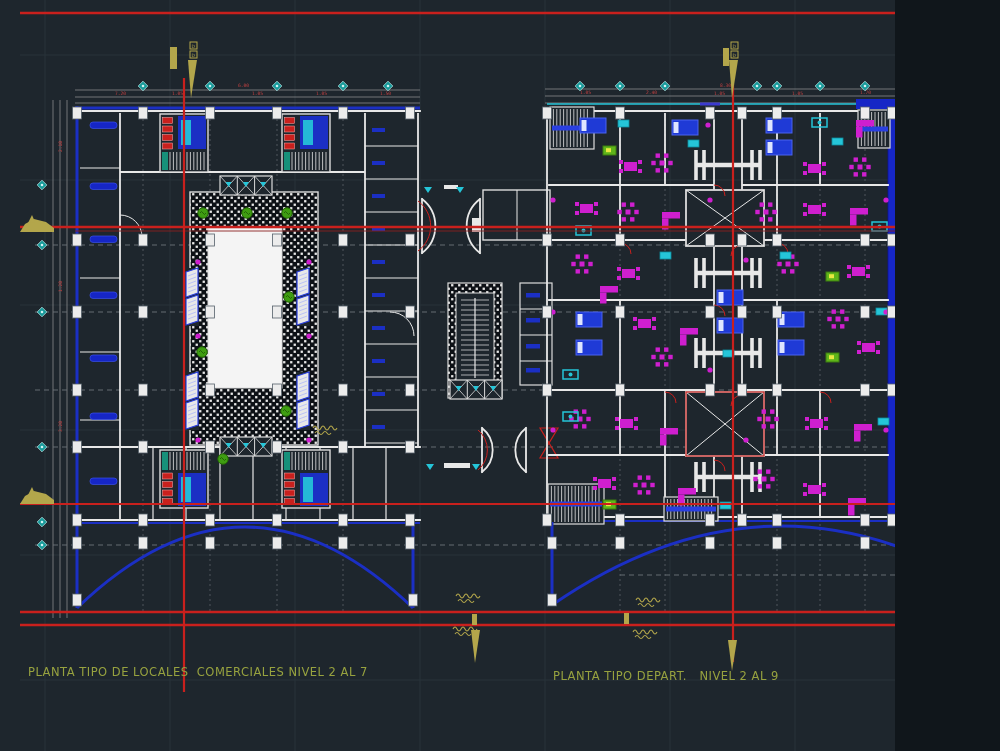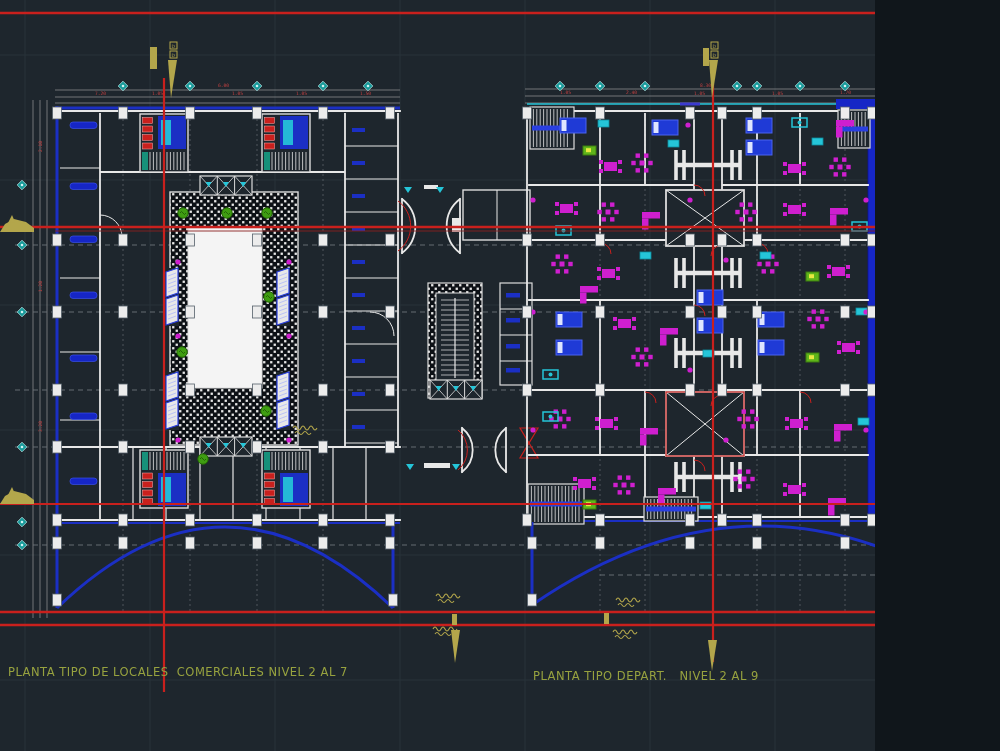--- a/index.html
+++ b/index.html
@@ -2,21 +2,21 @@
 <html style="--bg: #1e262d; --vp: #29323a; --white: #e8e8e8; --gray: #9a9a9a; --dashgray: #6e757c; --red: #c9201d; --dimred: #c04040; --blue: #1b2fc4; --bedblue: #1f3ad6; --cyan: #25c5d8; --teal: #159a9a; --magenta: #cf1fcf; --green: #3f9d12; --khaki: #b3a64b; --titlegreen: #97a23f; --hteal: #17907a;"><head>
 <meta charset="utf-8">
 <style>
   :root{
     --bg:#1e262d; --vp:#29323a; --white:#e8e8e8; --gray:#9a9a9a; --dashgray:#6e757c;
     --red:#c9201d; --dimred:#c04040; --thinred:#8a1f1f; --blue:#1b2fc4; --bedblue:#1f3ad6;
     --cyan:#25c5d8; --teal:#159a9a; --magenta:#cf1fcf; --green:#3f9d12; --greendk:#246b05;
     --khaki:#b3a64b; --titlegreen:#97a23f; --hteal:#17907a; --hatchdk:#0d1116;
   }
   html,body{margin:0;padding:0;background:#10161b;}
-  .canvas{width:875px;height:751px;overflow:hidden;background:var(--bg);position:relative;}
+  .canvas{width:875px;height:751px;overflow:hidden;background:var(--bg);position:relative;padding-left:20px;}
   svg{display:block}
   .w{stroke:var(--white);stroke-width:1.8;fill:none;stroke-linecap:square}
   .w1{stroke:var(--white);stroke-width:1;fill:none}
   .bl{stroke:var(--blue);stroke-width:3;fill:none}
   .bl2{stroke:var(--blue);stroke-width:2;fill:none}
   .cyl{stroke:var(--cyan);stroke-width:1.4;fill:none}
   .dim{stroke:var(--gray);stroke-width:0.7;fill:none}
   .dashg{stroke:var(--dashgray);stroke-width:0.9;stroke-dasharray:5 4;fill:none}
   .redl{stroke:var(--red);fill:none}
   .khaki{fill:var(--khaki)}

